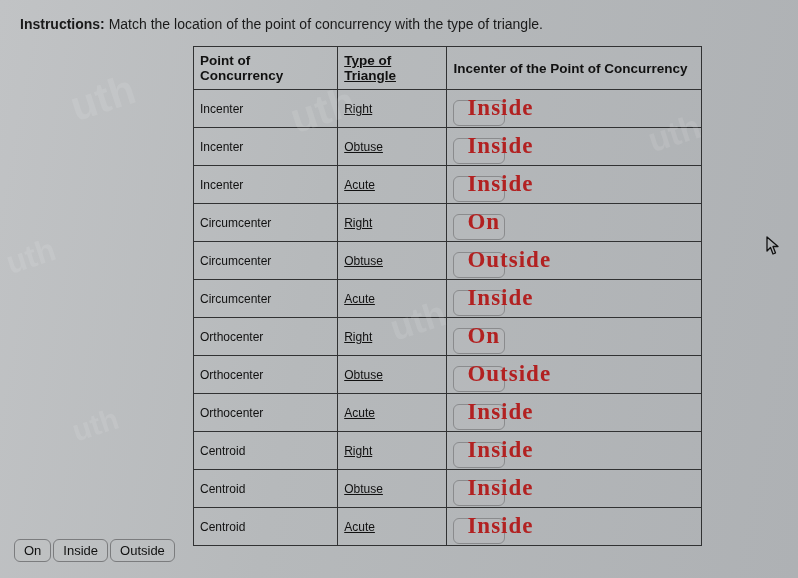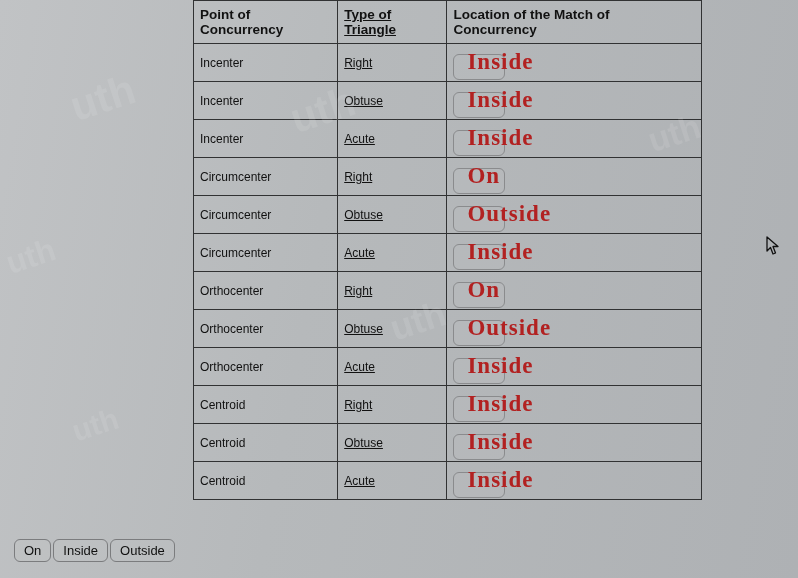--- a/index.html
+++ b/index.html
@@ -143,35 +143,39 @@
     top: 236px;
     width: 14px; height: 20px;
     pointer-events: none;
   }
   .cursor-arrow svg { width: 14px; height: 20px; display:block; }
 </style>
 </head>
 <body>
 <div class="page">
 
+  <div class="instructions">
+    <strong>Instructions:</strong>
+    <span>Match the location of the point of concurrency with the type of triangle.</span>
+  </div>
 
   <div class="watermark wm1">uth</div>
   <div class="watermark wm2">uth</div>
   <div class="watermark wm3">uth</div>
   <div class="watermark wm4">uth</div>
   <div class="watermark wm5">uth</div>
   <div class="watermark wm6">uth</div>
 
   <div class="table-wrap">
     <table>
       <thead>
         <tr>
           <th class="col-point">Point of Concurrency</th>
           <th class="col-type">Type of Triangle</th>
-          <th class="col-loc">Location of the Match of Concurrency</th>
+          <th class="col-loc">Incenter of the Point of Concurrency</th>
         </tr>
       </thead>
       <tbody id="tbody">
           <tr>
             <td class="col-point">Incenter</td>
             <td class="col-type">Right</td>
             <td class="col-loc">
               <div class="slot-answer">
                 <span class="drop-slot"></span>
                 <span class="answer-text">Inside</span>

